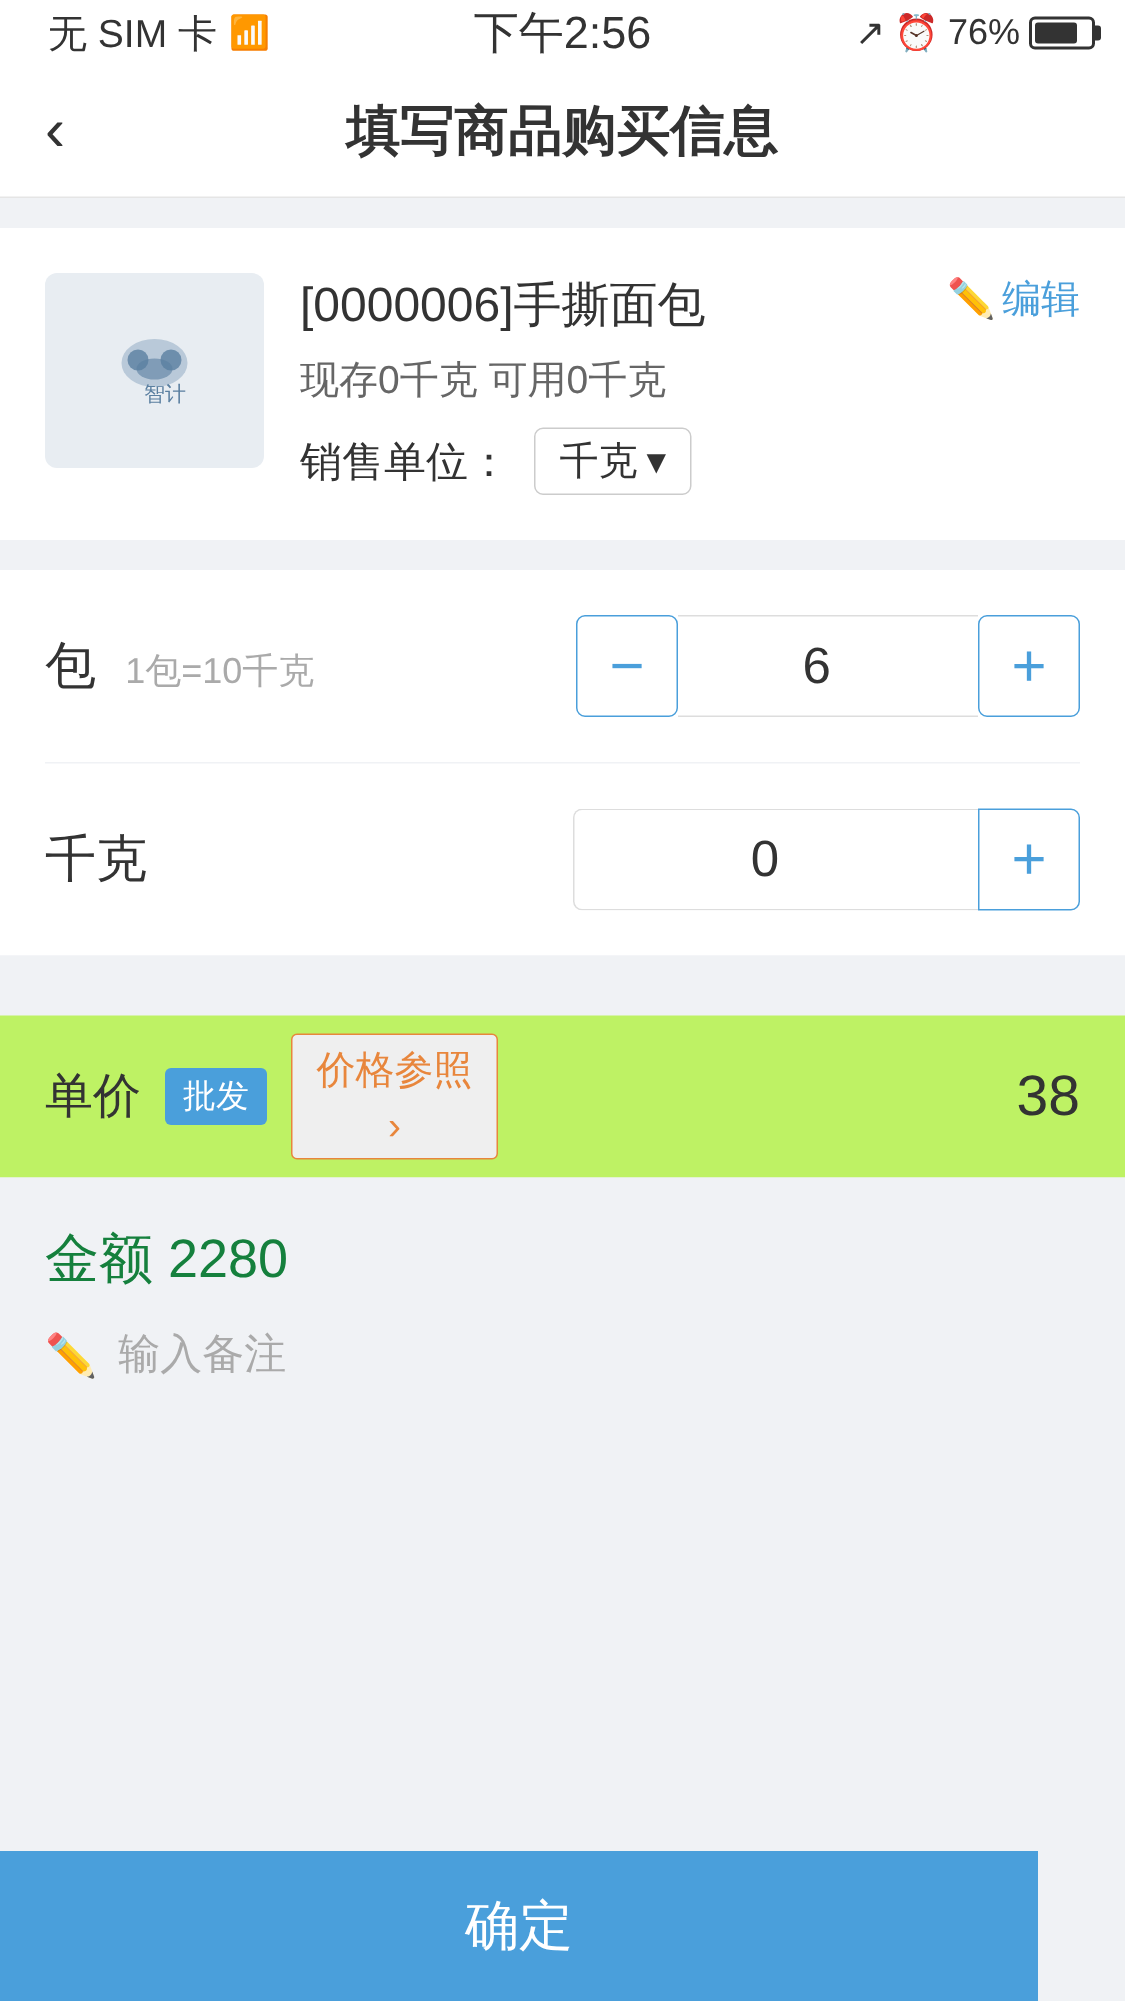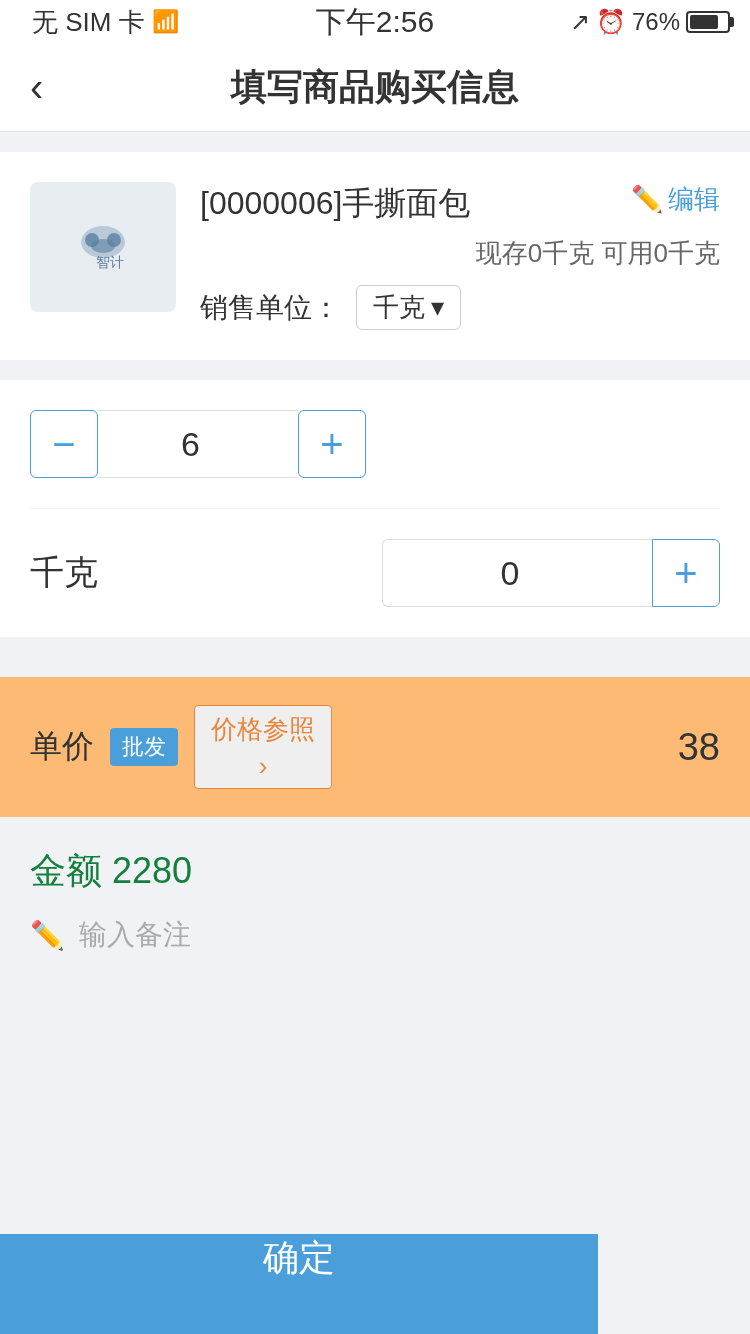--- a/index.html
+++ b/index.html
@@ -85,21 +85,21 @@
       background: #e8edf2;
       border-radius: 8px;
       display: flex;
       align-items: center;
       justify-content: center;
       flex-shrink: 0;
     }
     .product-image svg { width: 70px; height: 70px; }
     .product-info { flex: 1; }
     .product-name { font-size: 32px; color: #333; font-weight: 500; margin-bottom: 10px; }
-    .product-stock { font-size: 26px; color: #666; margin-bottom: 14px; text-align: right; }
+    .product-stock { font-size: 26px; color: #666; margin-bottom: 14px; }
     .product-unit-row { display: flex; align-items: center; gap: 16px; font-size: 28px; color: #333; }
     .unit-select {
       border: 1px solid #ccc;
       border-radius: 6px;
       padding: 4px 16px;
       font-size: 26px;
       color: #333;
       background: #fff;
       display: flex; align-items: center; gap: 6px;
     }
@@ -194,23 +194,23 @@
       color: #4a9fdb;
       font-size: 30px;
       padding: 14px 30px;
       border-radius: 6px;
       cursor: pointer;
       background: #fff;
     }
 
     
     .price-section {
-      background: #fdba74;
+      background: #bef264;
       margin-top: 20px;
-      padding: 28px 30px;
+      padding: 12px 30px;
     }
     .price-row {
       display: flex;
       align-items: center;
       gap: 16px;
     }
     .price-label { font-size: 32px; color: #333; }
     .batch-tag {
       background: #4a9fdb;
       color: #fff;
@@ -246,25 +246,25 @@
     .content-area {
       background: #f0f2f5;
       flex: 1;
       min-height: 200px;
     }
 
     
     .bottom-bar {
       position: fixed;
       bottom: 0;
-      width: 598px;
+      width: 692px;
       height: 100px;
       background: #4a9fdb;
       display: flex;
-      align-items: flex-start;
+      align-items: center;
       justify-content: center;
       cursor: pointer;
     }
     .confirm-btn-text {
       font-size: 36px;
       color: #fff;
       font-weight: 500;
     }
 
     .main-content {
@@ -326,20 +326,24 @@
         </span>
       </div>
     </div>
   </div>
 
   <div class="divider"></div>
 
   <div class="input-section">
 
     <div class="input-row">
+      <div class="input-label">
+        <span>包</span>
+        <span class="input-hint">1包=10千克</span>
+      </div>
       <div class="stepper">
         <button class="stepper-btn">−</button>
         <input class="stepper-input" type="number" value="6" style="">
         <button class="stepper-btn">+</button>
       </div>
     </div>
 
     <div class="input-row">
       <div class="input-label">千克</div>
       <div class="stepper-only-right">

